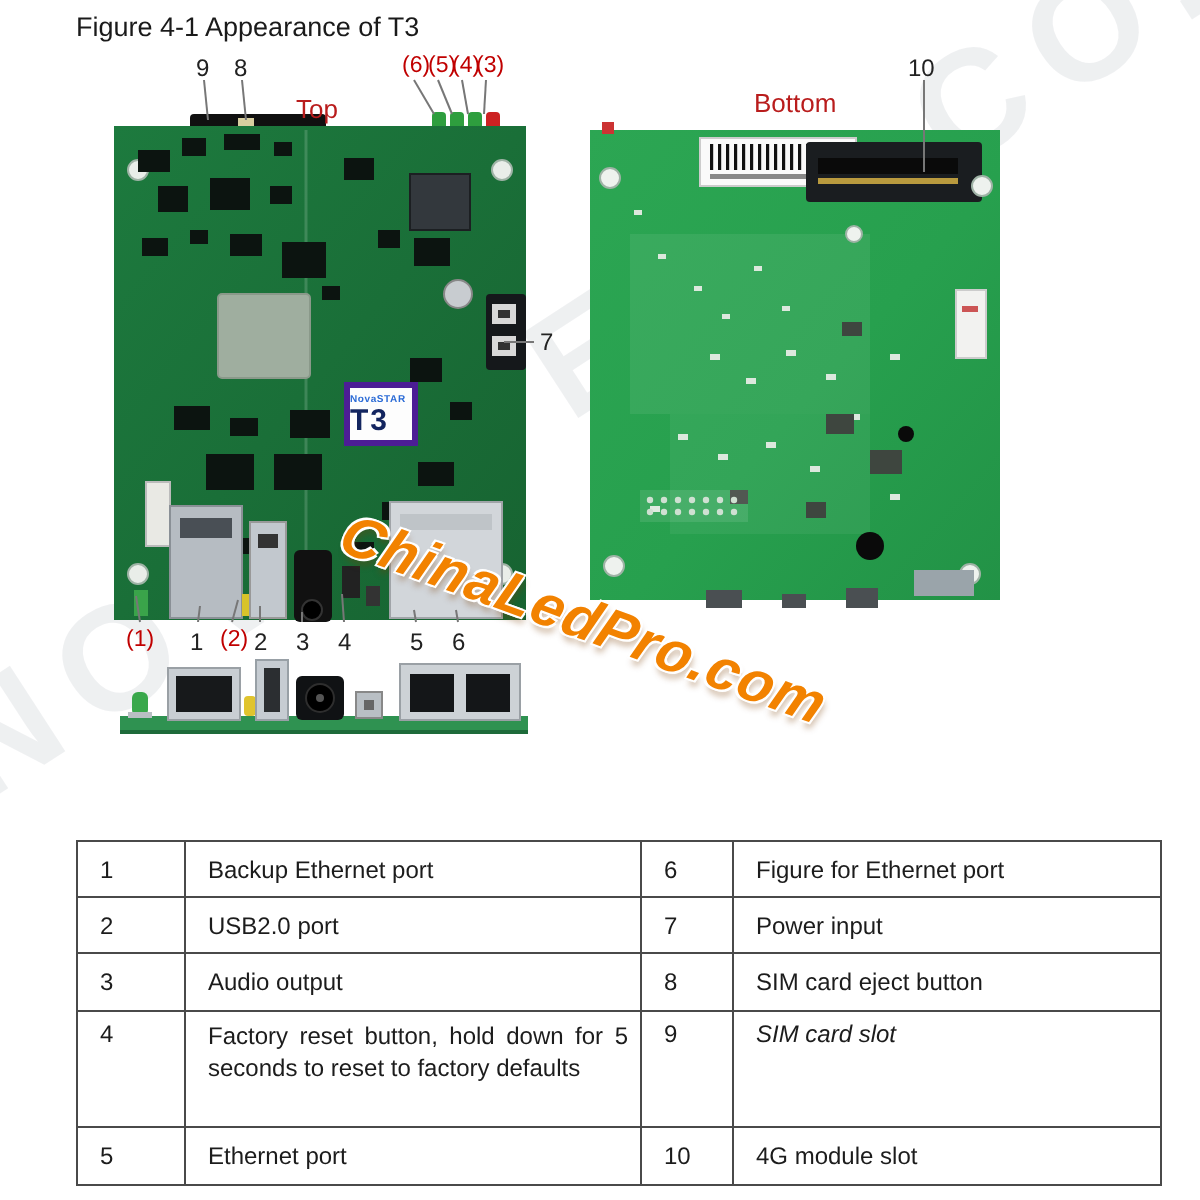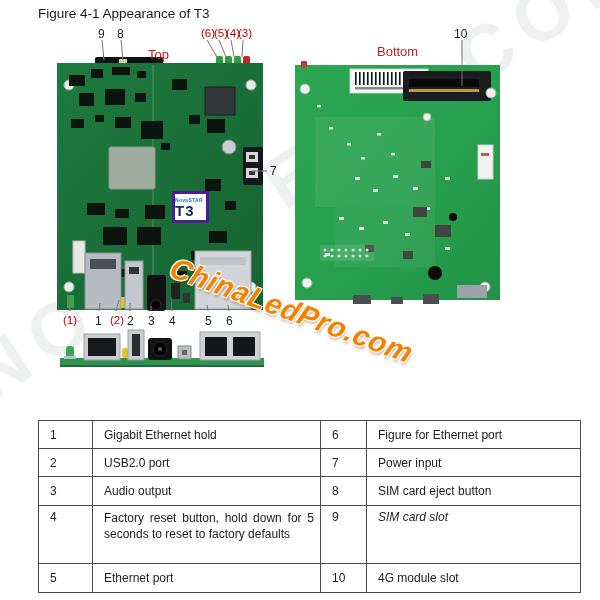--- a/index.html
+++ b/index.html
@@ -299,21 +299,21 @@
   <table class="legend">
     <colgroup>
         <col style="width:54px">
         <col style="width:228px">
         <col style="width:46px">
         <col style="width:214px">
       </colgroup>
     <tbody>
         <tr class="r-sm">
       <td>1</td>
-      <td>Gigabit Ethernet hold</td>
+      <td>Backup Ethernet port</td>
       <td>6</td>
       <td>Figure for Ethernet port</td>
     </tr>
     <tr class="r-sm">
       <td>2</td>
       <td>USB2.0 port</td>
       <td>7</td>
       <td>Power input</td>
     </tr>
     <tr class="r-md">

